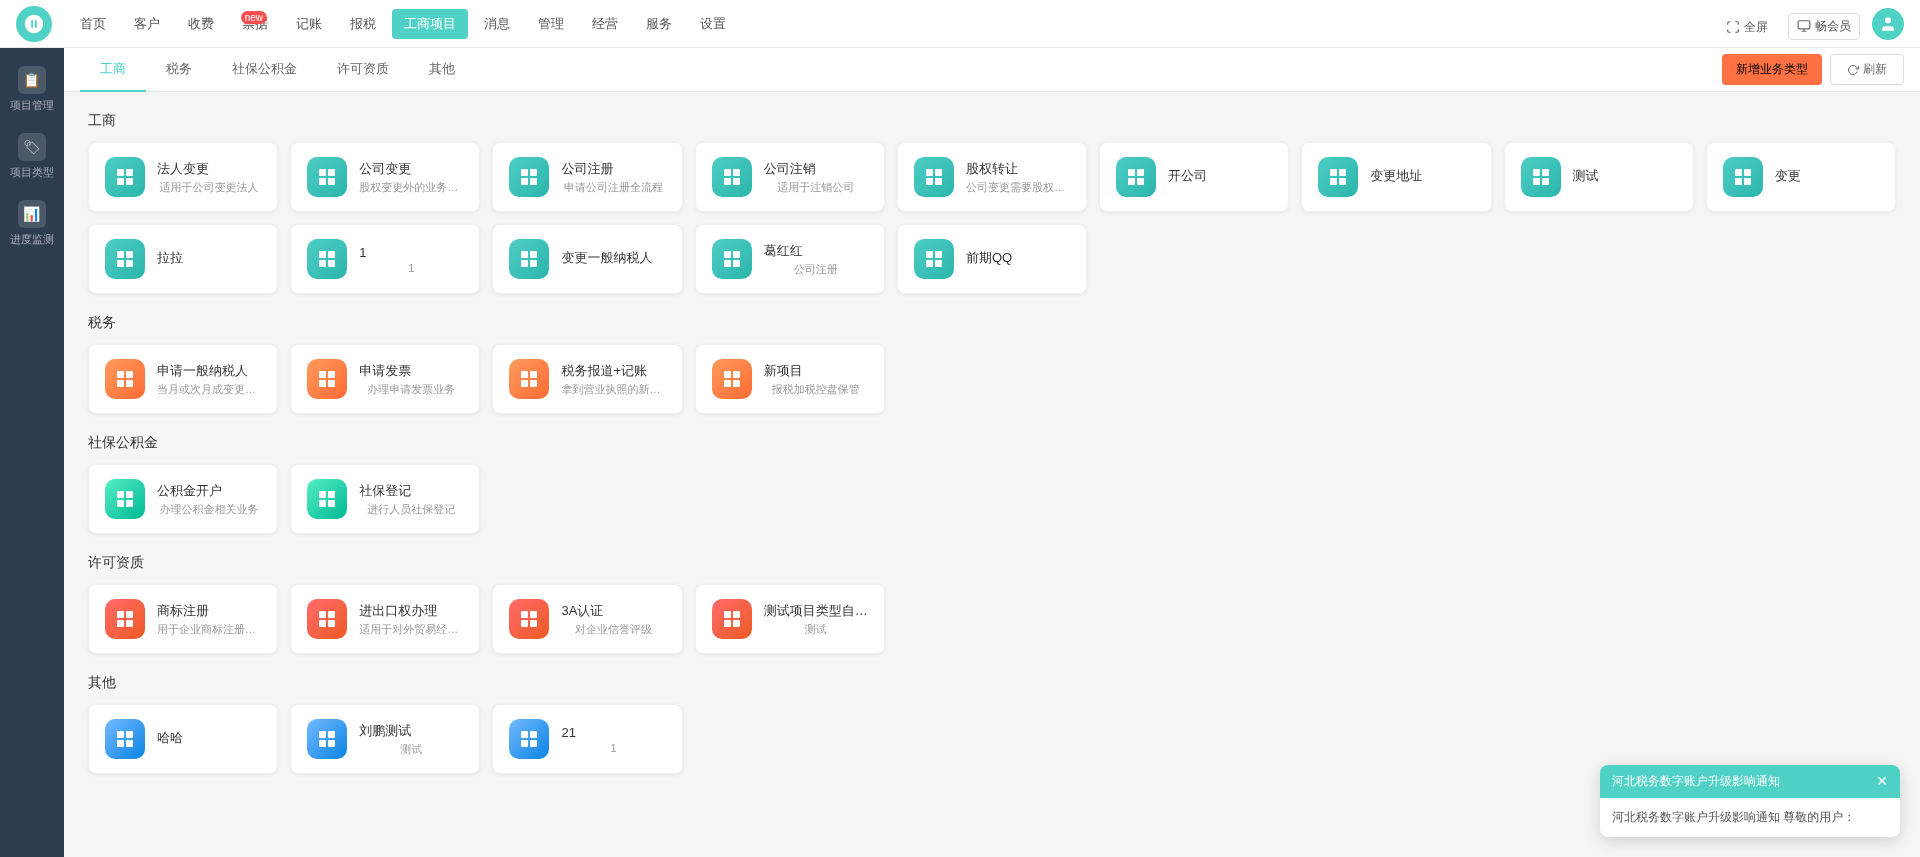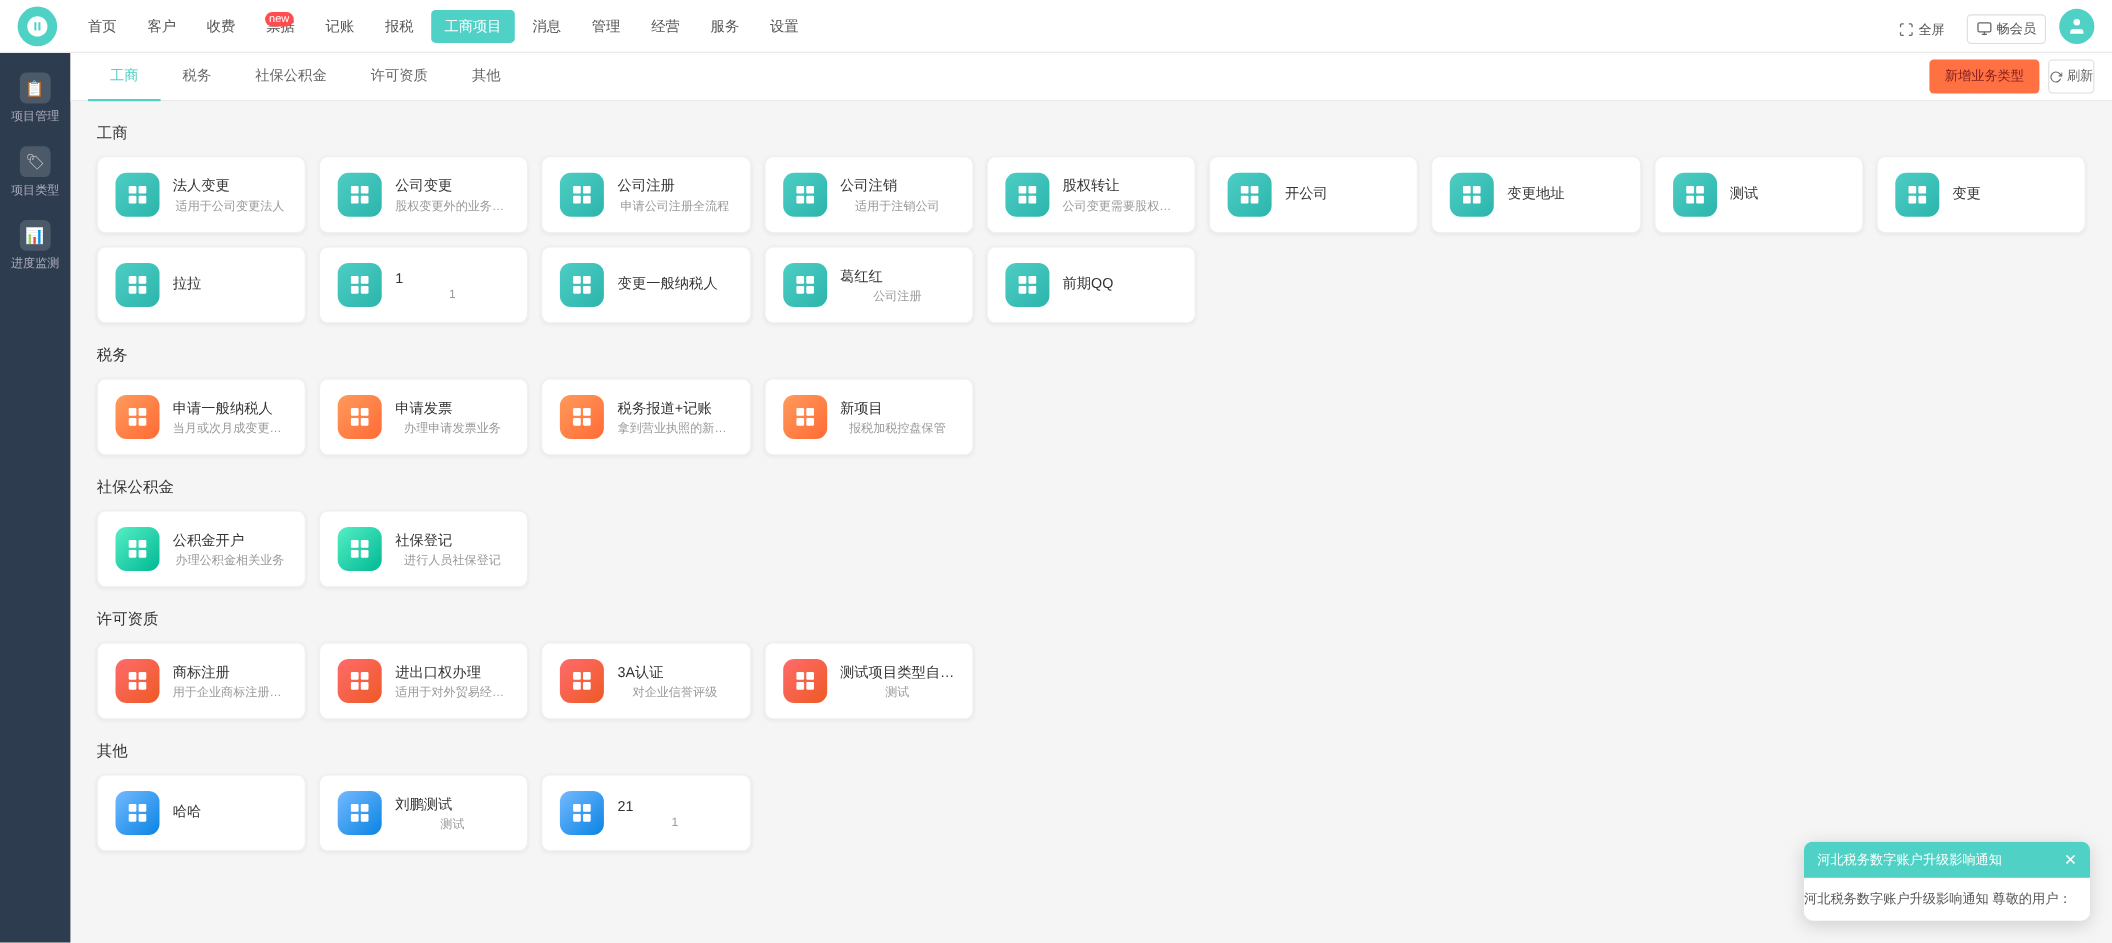--- a/index.html
+++ b/index.html
@@ -28,22 +28,22 @@
     .sidebar-label { color: #aab; font-size: 11px; text-align: center; }
 
     
     .content-area { flex: 1; display: flex; flex-direction: column; overflow: hidden; }
 
     
     .tabs-bar { background: #fff; border-bottom: 1px solid #e8e8e8; display: flex; align-items: center; padding: 0 16px; height: 44px; flex-shrink: 0; }
     .tab-item { padding: 0 20px; height: 44px; display: flex; align-items: center; cursor: pointer; font-size: 13px; color: #666; border-bottom: 2px solid transparent; position: relative; }
     .tab-item.active { color: #4fd1c5; border-bottom: 2px solid #4fd1c5; font-weight: 500; }
     .tabs-right { margin-left: auto; display: flex; gap: 8px; }
-    .btn-new-type { background: #ff7043; color: #7f1d1d; border: none; padding: 6px 14px; border-radius: 4px; font-size: 12px; cursor: pointer; }
-    .btn-refresh { background: #fff; border: 1px solid #ddd; color: #666; padding: 6px 0; border-radius: 4px; font-size: 12px; cursor: pointer; display: flex; align-items: center; gap: 4px; }
+    .btn-new-type { background: #ff7043; color: #000000; border: none; padding: 6px 14px; border-radius: 4px; font-size: 12px; cursor: pointer; }
+    .btn-refresh { background: #fff; border: 1px solid #ddd; color: #666; padding: 6px 16px; border-radius: 4px; font-size: 12px; cursor: pointer; display: flex; align-items: center; gap: 4px; }
 
     
     .scroll-content { flex: 1; overflow-y: auto; padding: 16px 24px; }
 
     
     .section-title { font-size: 14px; color: #333; font-weight: 500; margin-bottom: 12px; margin-top: 4px; }
 
     
     .cards-grid { display: grid; grid-template-columns: repeat(auto-fill, minmax(180px, 1fr)); gap: 12px; margin-bottom: 20px; }
     .card { background: #fff; border-radius: 8px; padding: 14px 16px; display: flex; align-items: center; gap: 12px; cursor: pointer; box-shadow: 0 1px 4px rgba(0,0,0,0.06); border: 1px solid #f0f0f0; min-width: 0; }
@@ -51,23 +51,23 @@
     .card-icon.teal { background: linear-gradient(135deg, #4ecdc4, #2bb5ac); }
     .card-icon.orange { background: linear-gradient(135deg, #ff9a5c, #ff6b35); }
     .card-icon.red { background: linear-gradient(135deg, #ff6b6b, #ee5a24); }
     .card-icon.blue { background: linear-gradient(135deg, #74b9ff, #0984e3); }
     .card-icon.green { background: linear-gradient(135deg, #55efc4, #00b894); }
     .card-text { flex: 1; min-width: 0; }
     .card-name { font-size: 13px; font-weight: 500; color: #333; white-space: nowrap; overflow: hidden; text-overflow: ellipsis; }
     .card-desc { font-size: 11px; color: #999; margin-top: 2px; white-space: nowrap; overflow: hidden; text-overflow: ellipsis; text-align: center; }
 
     
-    .notification-popup { position: fixed; bottom: 20px; right: 20px; width: 260px; background: #fff; border-radius: 8px; box-shadow: 0 4px 16px rgba(0,0,0,0.15); overflow: hidden; z-index: 200; margin-left: 36px; }
+    .notification-popup { position: fixed; bottom: 20px; right: 20px; width: 300px; background: #fff; border-radius: 8px; box-shadow: 0 4px 16px rgba(0,0,0,0.15); overflow: hidden; z-index: 200; margin-left: 36px; }
     .notification-header { background: #4fd1c5; color: #fff; padding: 8px 12px; font-size: 12px; display: flex; justify-content: space-between; align-items: center; }
-    .notification-body { padding: 10px 0; font-size: 12px; color: #555; line-height: 1.6; }
+    .notification-body { padding: 10px 12px; font-size: 12px; color: #555; line-height: 1.6; }
     .notification-close { cursor: pointer; color: #fff; font-size: 14px; }
   </style>
 </head>
 <body>
 
 <div class="top-nav">
   <div class="nav-logo">
     <svg viewBox="0 0 24 24" fill="white">
         <path d="M12 2C6.48 2 2 6.48 2 12s4.48 10 10 10 10-4.48 10-10S17.52 2 12 2zm-1 14H9V8h2v8zm4 0h-2V8h2v8z"></path>
       </svg>

